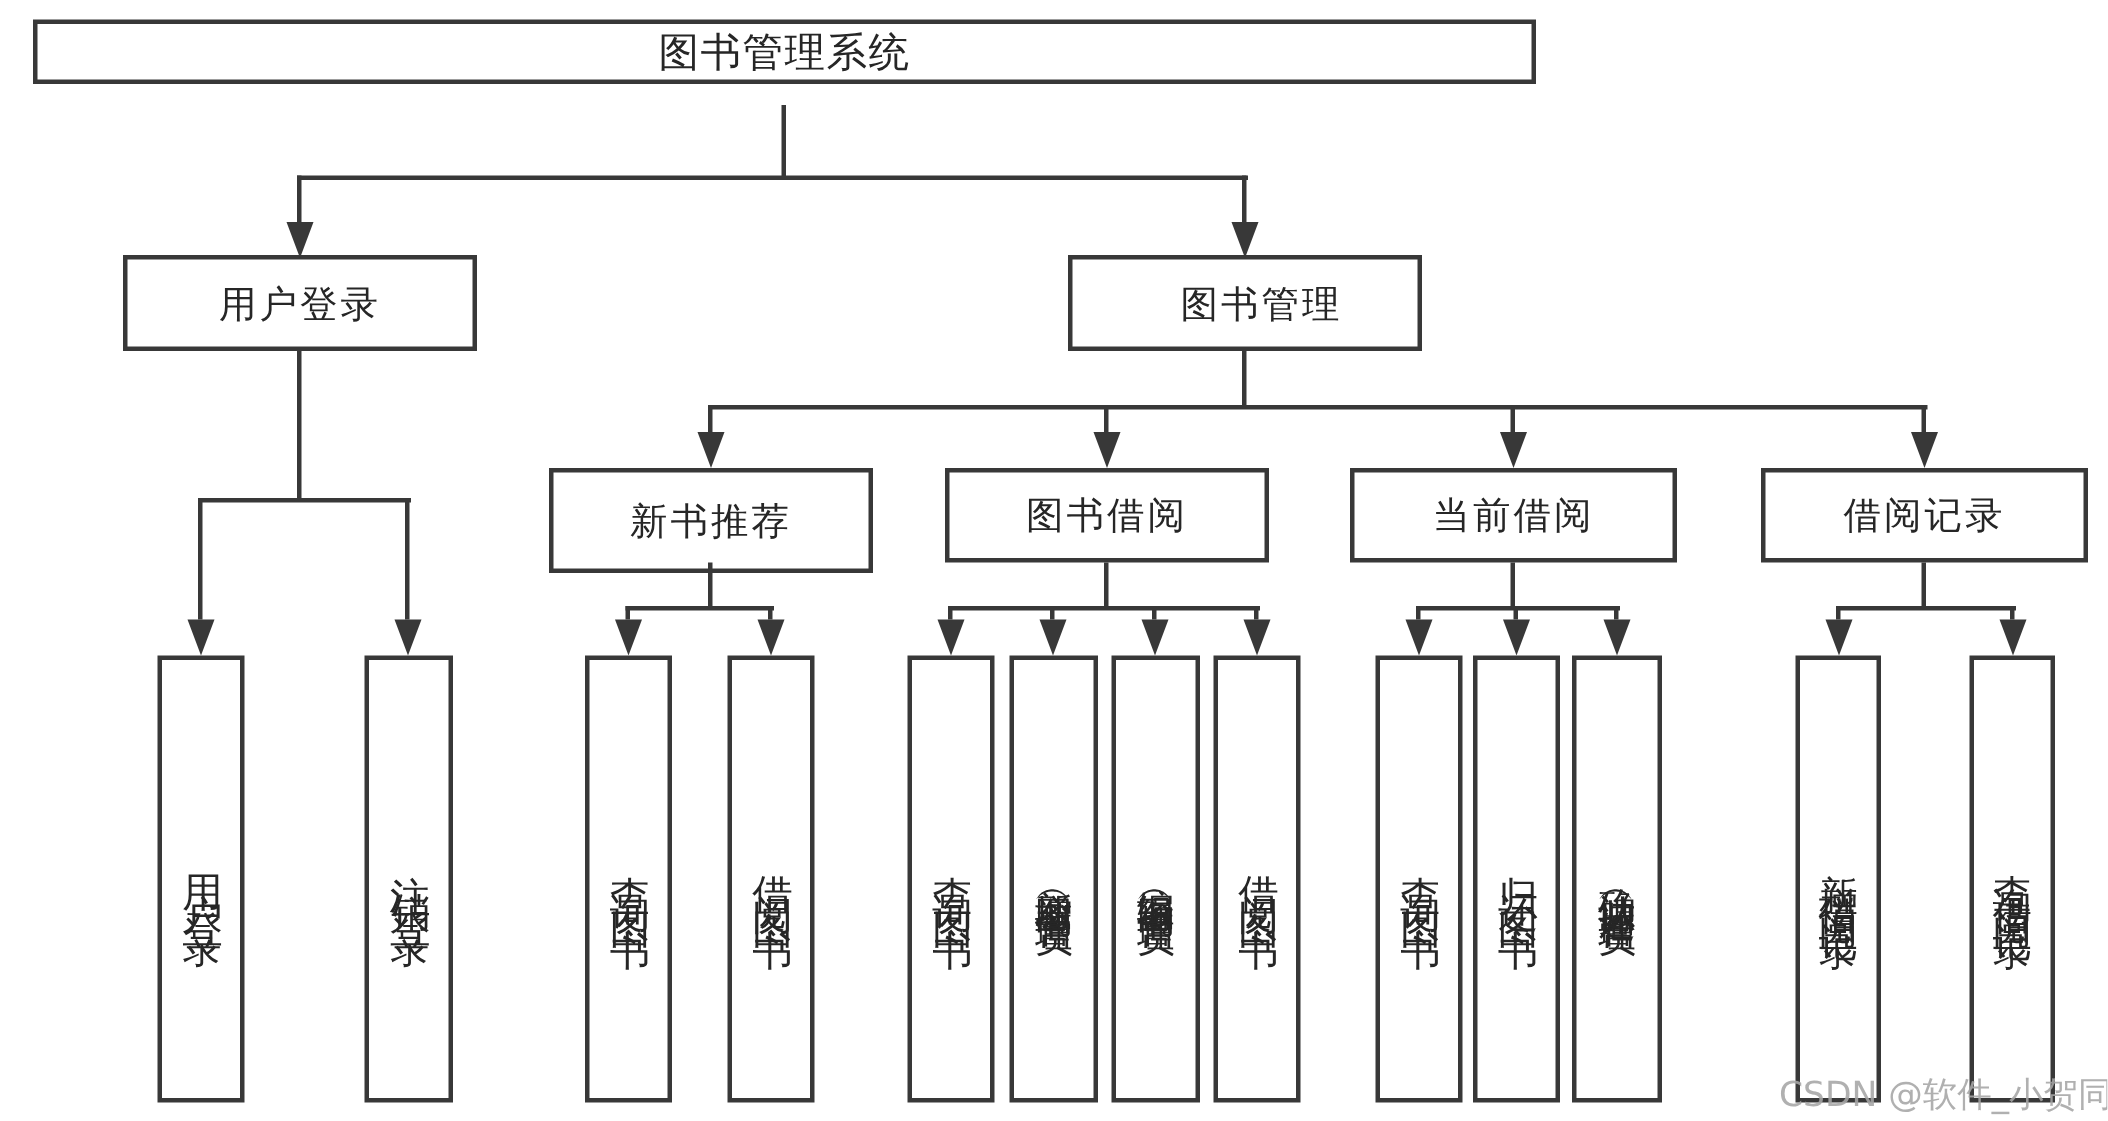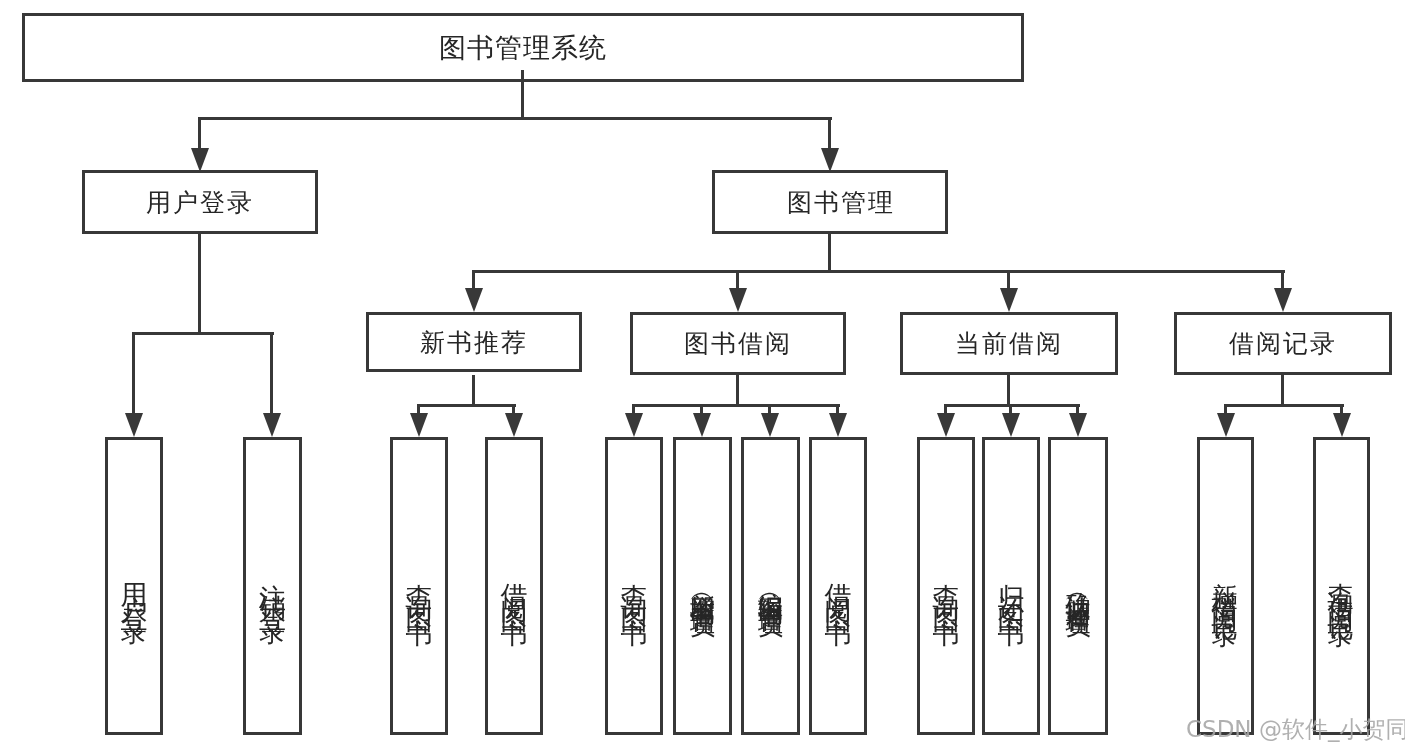--- a/index.html
+++ b/index.html
@@ -35,32 +35,32 @@
   .watermark {
     position:absolute; left:1186px; top:714px; z-index:6;
     font-size:23px; color:rgba(165,165,165,0.88); white-space:nowrap;
   }
 </style>
 </head>
 <body>
 
 <div class="canvas">
 
-  <div class="node title-box" style="left:22px; top:13px; width:1002px; height:69px;">
+  <div class="node title-box" style="left:22px; top:13px; width:1002px; height:43px;">
     <span>图书管理系统</span>
   </div>
 
   <div class="node branch" style="left:82px; top:170px; width:236px; height:64px;">
     <span>用户登录</span>
   </div>
   <div class="node branch" style="left:712px; top:170px; width:236px; height:64px;padding-left:22px;">
     <span>图书管理</span>
   </div>
 
-  <div class="node branch" style="left:366px; top:312px; width:216px; height:60px;">
+  <div class="node branch" style="left:366px; top:312px; width:216px; height:70px;">
     <span>新书推荐</span>
   </div>
   <div class="node branch" style="left:630px; top:312px; width:216px; height:63px;">
     <span>图书借阅</span>
   </div>
   <div class="node branch" style="left:900px; top:312px; width:218px; height:63px;">
     <span>当前借阅</span>
   </div>
   <div class="node branch" style="left:1174px; top:312px; width:218px; height:63px;">
     <span>借阅记录</span>

